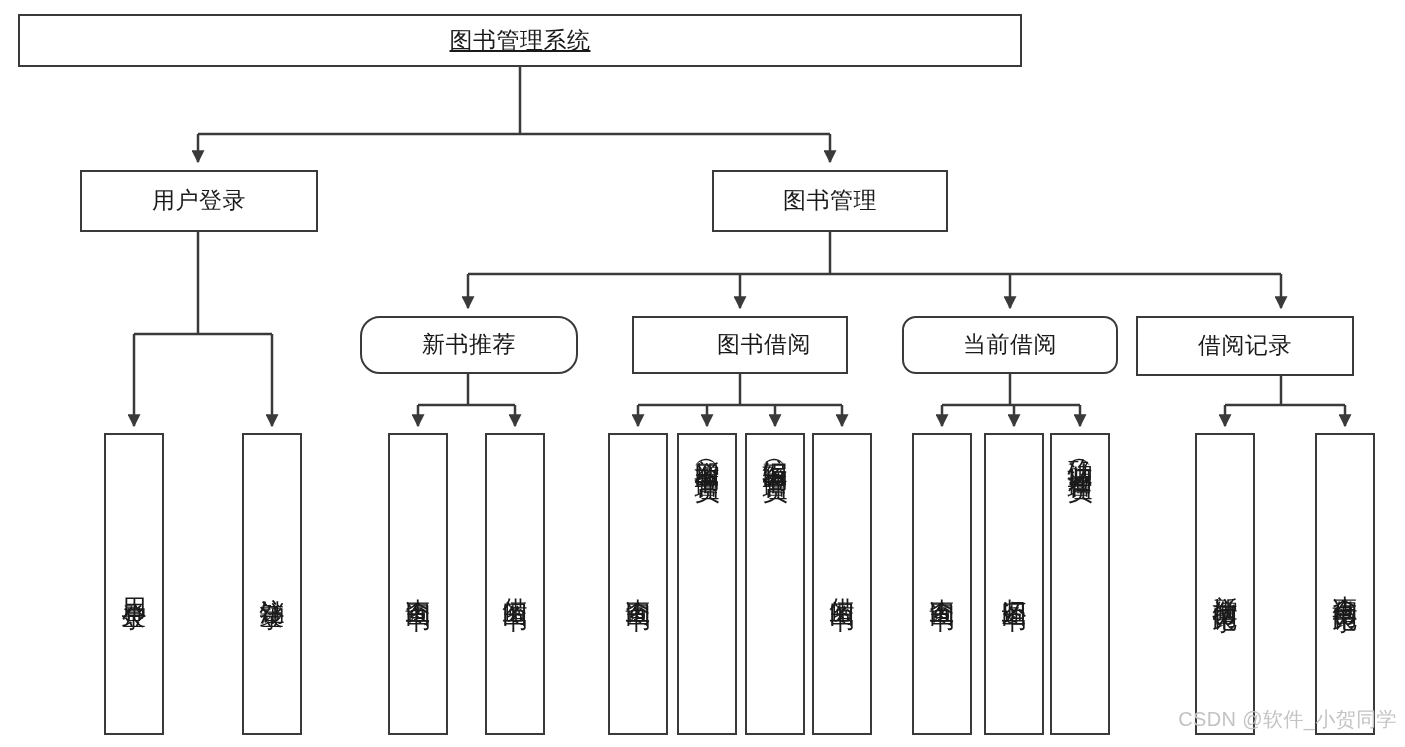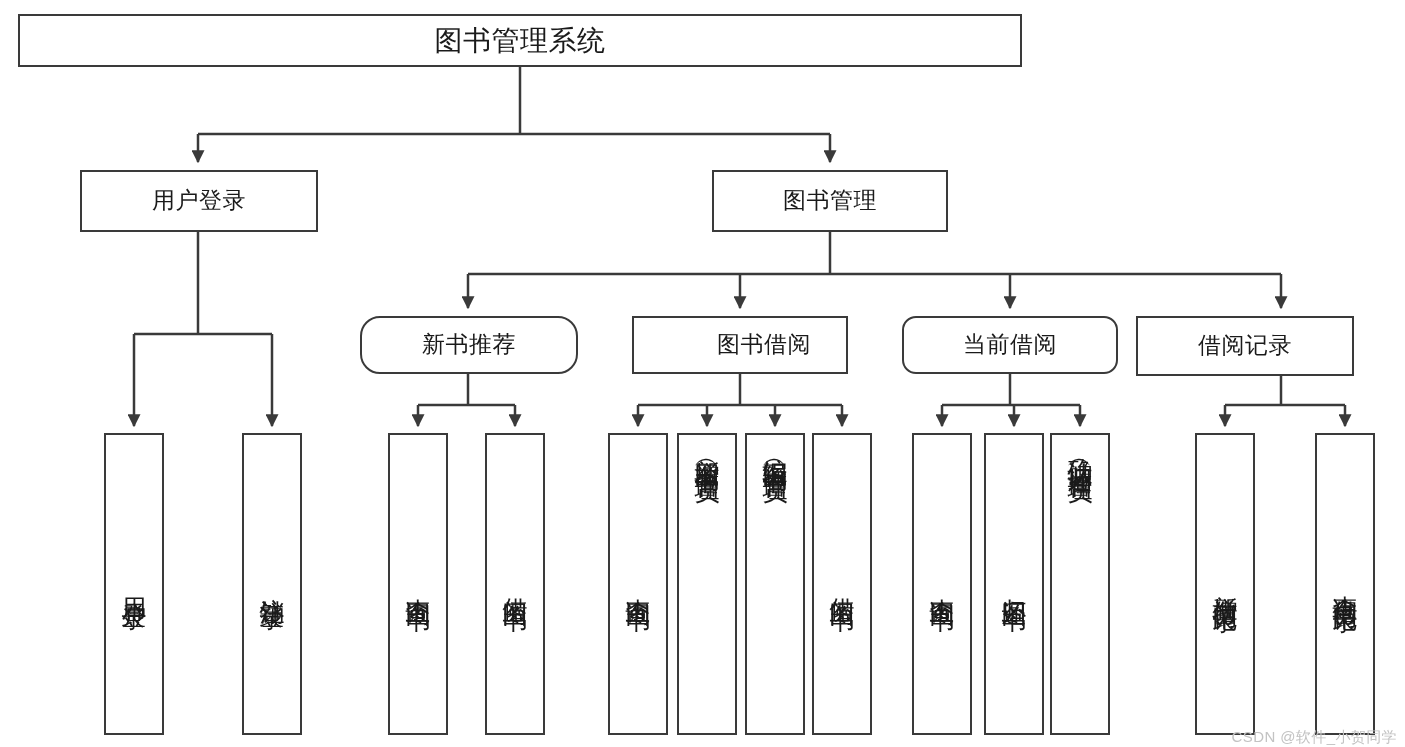--- a/index.html
+++ b/index.html
@@ -39,43 +39,44 @@
     display: block;
     text-align: center;
     line-height: 1.18;
     letter-spacing: 0.5px;
     color: #1a1a1a;
   }
   .h-node .node-label {
     font-size: 23px;
   }
   .root .node-label {
-    font-size: 28px;
+    font-size: 23px;
+    text-decoration: underline;
   }
   .v-node {
     align-items: flex-start;
     padding-top: 4px;
   }
   .v-node .node-label {
     writing-mode: vertical-rl;
     text-orientation: upright;
     font-size: 25px;
     letter-spacing: 3px;
     line-height: 1;
     white-space: nowrap;
   }
   .v-node.centered {
     align-items: center;
     padding-top: 0;
   }
   .watermark {
     position: absolute;
     right: 8px;
-    bottom: 0;
-    font-size: 15px;
+    bottom: 14px;
+    font-size: 20px;
     color: #c3c3c3;
     white-space: nowrap;
     letter-spacing: 0.4px;
   }
 </style>
 </head>
 <body>
 
 <div id="canvas">
 

